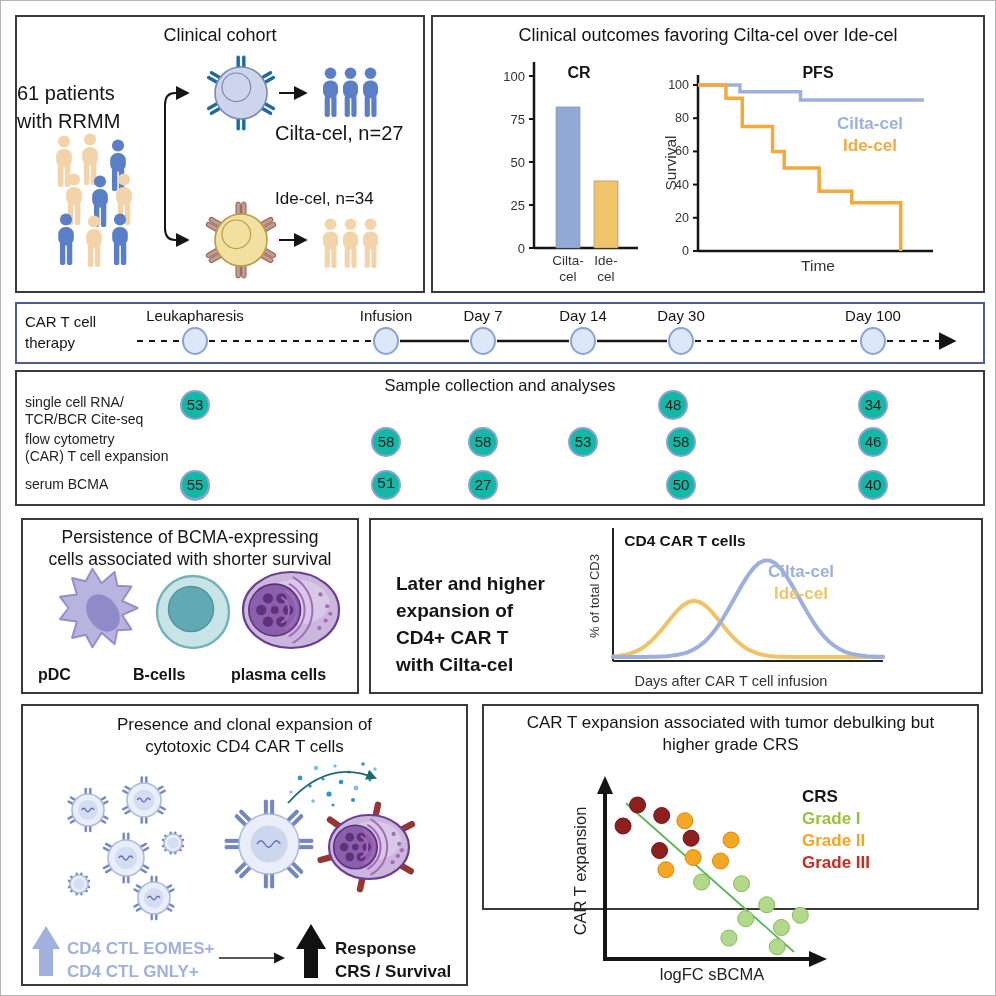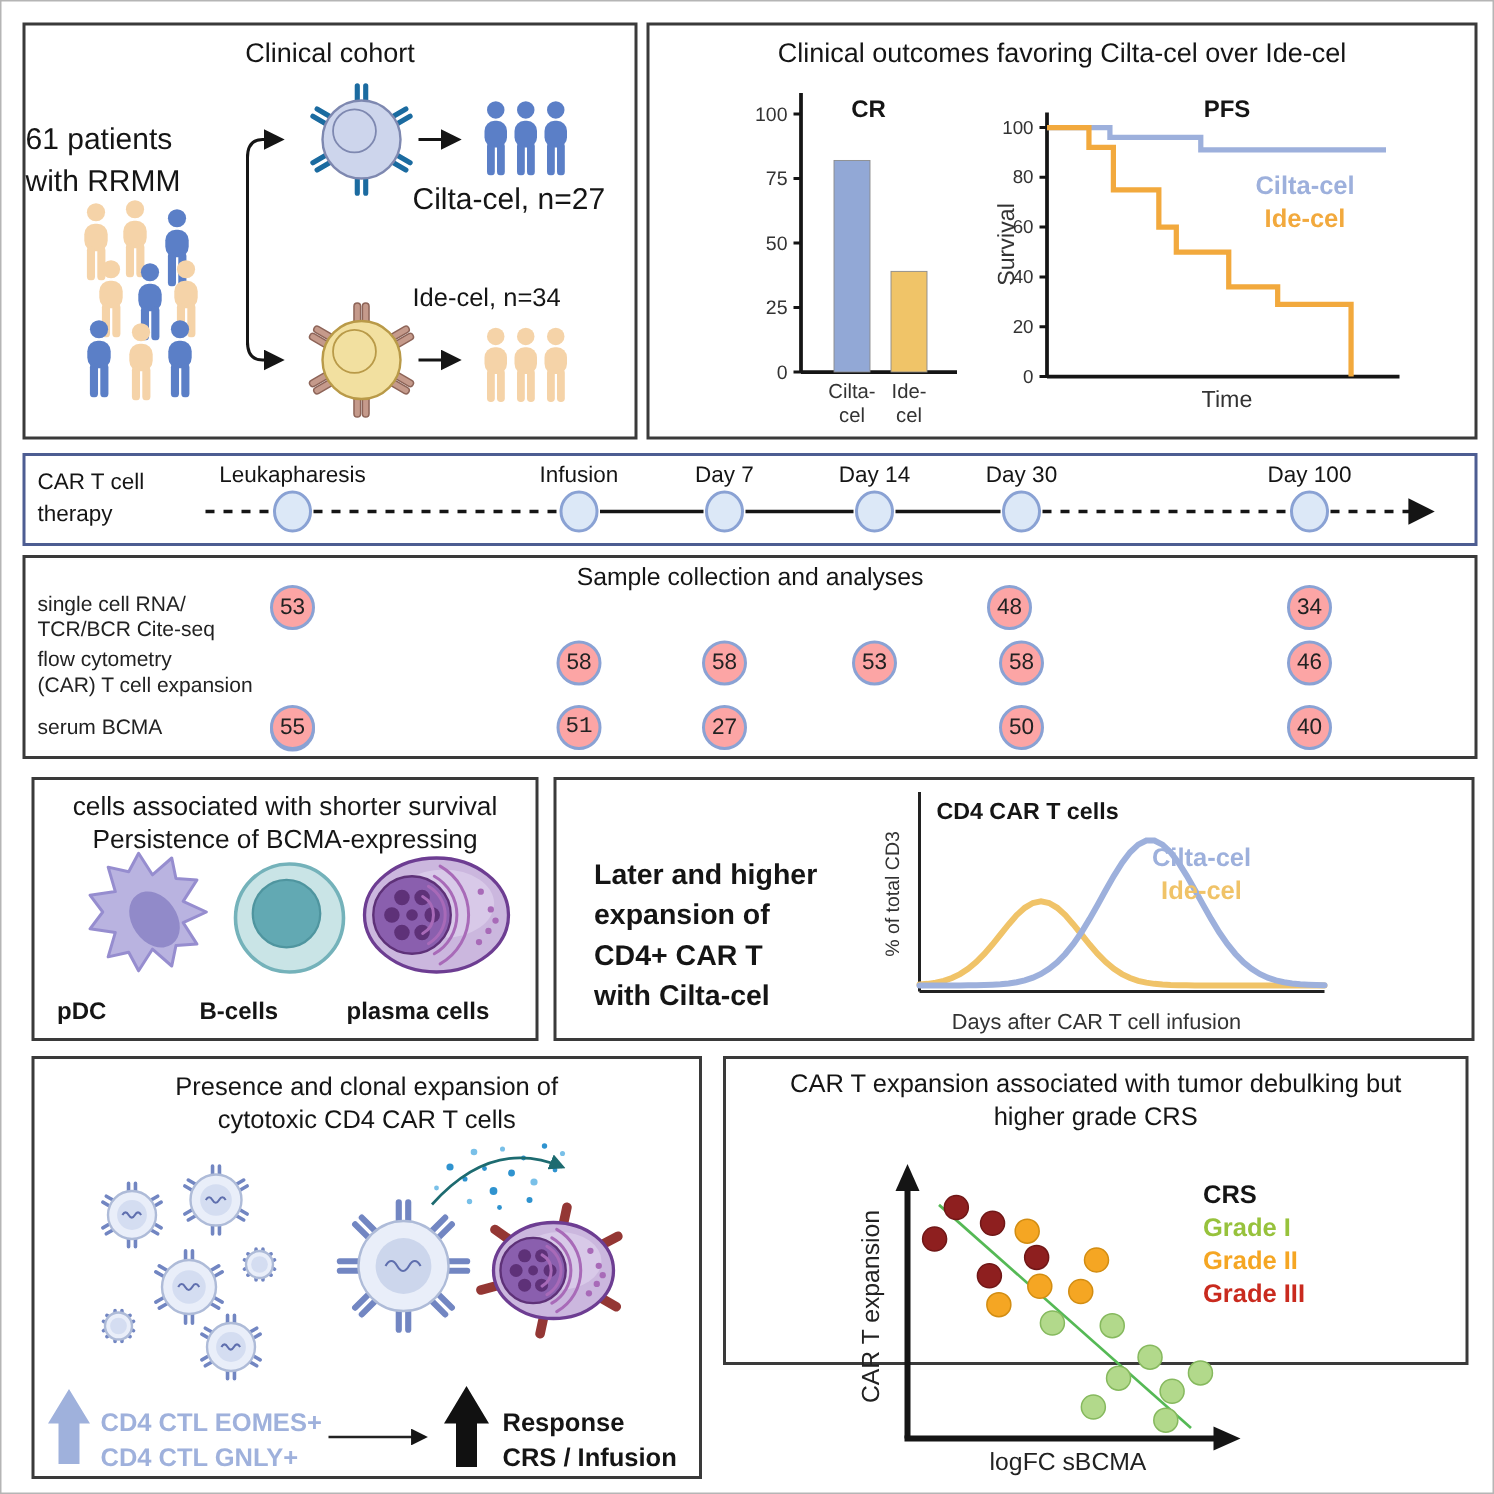--- a/index.html
+++ b/index.html
@@ -3,21 +3,21 @@
 <meta charset="utf-8">
 <style>
   html,body{margin:0;padding:0;background:#e8e8e8}
   .canvas{position:relative;width:996px;height:996px;background:#fff;font-family:"Liberation Sans",sans-serif;color:#151515;overflow:hidden;border:1px solid #b5b5b5;box-sizing:border-box}
   .panel{position:absolute;background:#fff;border:2px solid #3a3a3a;box-sizing:border-box}
   #panel-timeline{border-color:#4d5d92}
   .t{position:absolute;white-space:nowrap}
   .c{text-align:left}
   .b{font-weight:700}
   .ptitle{position:absolute;left:0;right:0;text-align:center;font-weight:400}
-  .num{position:absolute;width:30px;height:30px;border-radius:50%;background:#fca5a5;border:2px solid #8aa2d4;box-sizing:border-box;font-size:15px;line-height:26px;text-align:center;color:#222}
+  .num{position:absolute;width:30px;height:30px;border-radius:50%;background:#14b8a6;border:2px solid #8aa2d4;box-sizing:border-box;font-size:15px;line-height:26px;text-align:center;color:#222}
   .row-label{position:absolute;left:8px;font-size:14px;line-height:17px;color:#222}
   .gsvg{position:absolute;left:0;top:0}
   .trio{position:absolute;display:flex;align-items:flex-end}
   .trio svg{margin-left:-5px}
   .legend-line{font-weight:700;font-size:17px;line-height:22px}
 </style>
 </head>
 <body>
 
 <svg width="0" height="0" style="position:absolute">
@@ -335,22 +335,22 @@
         <div class="num" style="left: 163px; top: 98px;">55</div>
         <div class="num" style="left: 354px; top: 98px; font-family: Liberation Mono, monospace;">51</div>
         <div class="num" style="left: 451px; top: 98px;">27</div>
         <div class="num" style="left: 649px; top: 98px;">50</div>
         <div class="num" style="left: 841px; top: 98px;">40</div>
       </div>
   </section>
 
   <section class="panel" id="panel-persist" style="left:20px;top:517px;width:338px;height:176px">
     <div class="ptitle" style="top:6px;font-size:17.5px;line-height:22px">
+      <div>Persistence of BCMA-expressing</div>
       <div>cells associated with shorter survival</div>
-      <div>Persistence of BCMA-expressing</div>
     </div>
     <svg class="gsvg" id="svg-persist" width="334" height="172" viewBox="0 0 334 172">
         <g>
           <path d="M114.6,88.0L99.1,95.1L108.3,109.4L94.3,110.3L91.5,124.0L78.6,112.8L69.4,127.2L62.8,114.8L49.1,117.9L53.9,101.6L37.0,99.2L45.5,88.0L37.0,76.8L53.9,74.4L49.1,58.1L62.8,61.2L69.4,48.8L78.6,63.2L91.5,52.0L94.3,65.7L108.3,66.6L99.1,80.9z" fill="#b9b3e0" stroke="#968dcf" stroke-width="2" stroke-linejoin="round"></path>
           <ellipse cx="80" cy="93" rx="14.96" ry="20.240000000000002" transform="rotate(-35 80 93)" fill="#918ac9"></ellipse>
         </g>
         <g>
           <circle cx="170" cy="92" r="36" fill="#c9e4e6" stroke="#74b2ba" stroke-width="2.4"></circle>
           <circle cx="168" cy="89" r="22.5" fill="#62a9b3" stroke="#4f959f" stroke-width="1.5"></circle>
         </g>
@@ -677,21 +677,21 @@
         <polygon points="16,270 16,243 9,243 23,220 37,243 30,243 30,270" fill="#9fb1dc"></polygon>
         <line x1="196" y1="252" x2="260" y2="252" stroke="#222" stroke-width="1.6" marker-end="url(#arrB)"></line>
         <polygon points="281,272 281,243 273,243 288,218 303,243 295,243 295,272" fill="#111"></polygon>
       </svg>
     <div class="t b" style="left: 44px; top: 231px; font-size: 17px; line-height: 23px; color: rgb(159, 177, 220);">
       <div>CD4 CTL EOMES+</div>
       <div>CD4 CTL GNLY+</div>
     </div>
     <div class="t b" style="left:312px;top:231px;font-size:17px;line-height:23px">
       <div>Response</div>
-      <div>CRS / Infusion</div>
+      <div>CRS / Survival</div>
     </div>
   </section>
 
   <section class="panel" id="panel-crs" style="left:481px;top:703px;width:497px;height:206px">
     <div class="ptitle" style="top:6px;font-size:17px;line-height:22px">
       <div>CAR T expansion associated with tumor debulking but</div>
       <div>higher grade CRS</div>
     </div>
     <svg class="gsvg" id="svg-crs" width="493" height="278" viewBox="0 0 493 278">
         <line x1="121" y1="253" x2="121" y2="84" stroke="#151515" stroke-width="4"></line>

